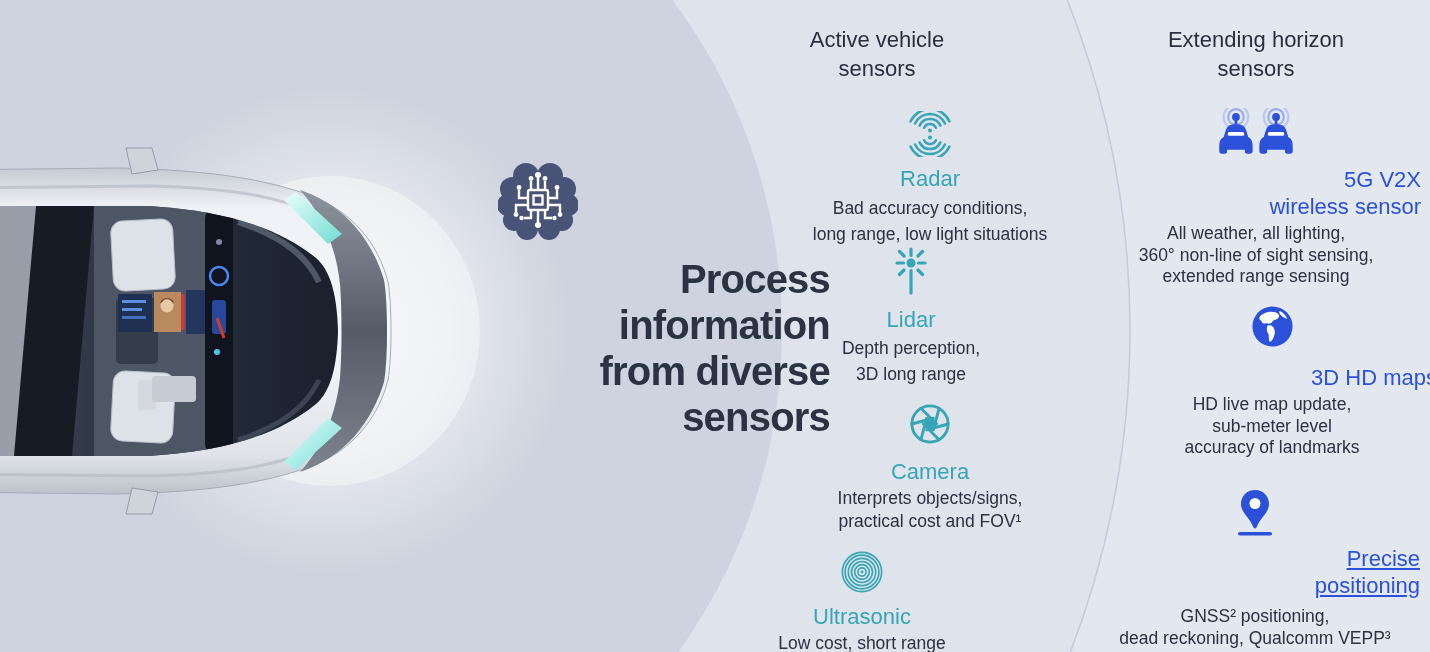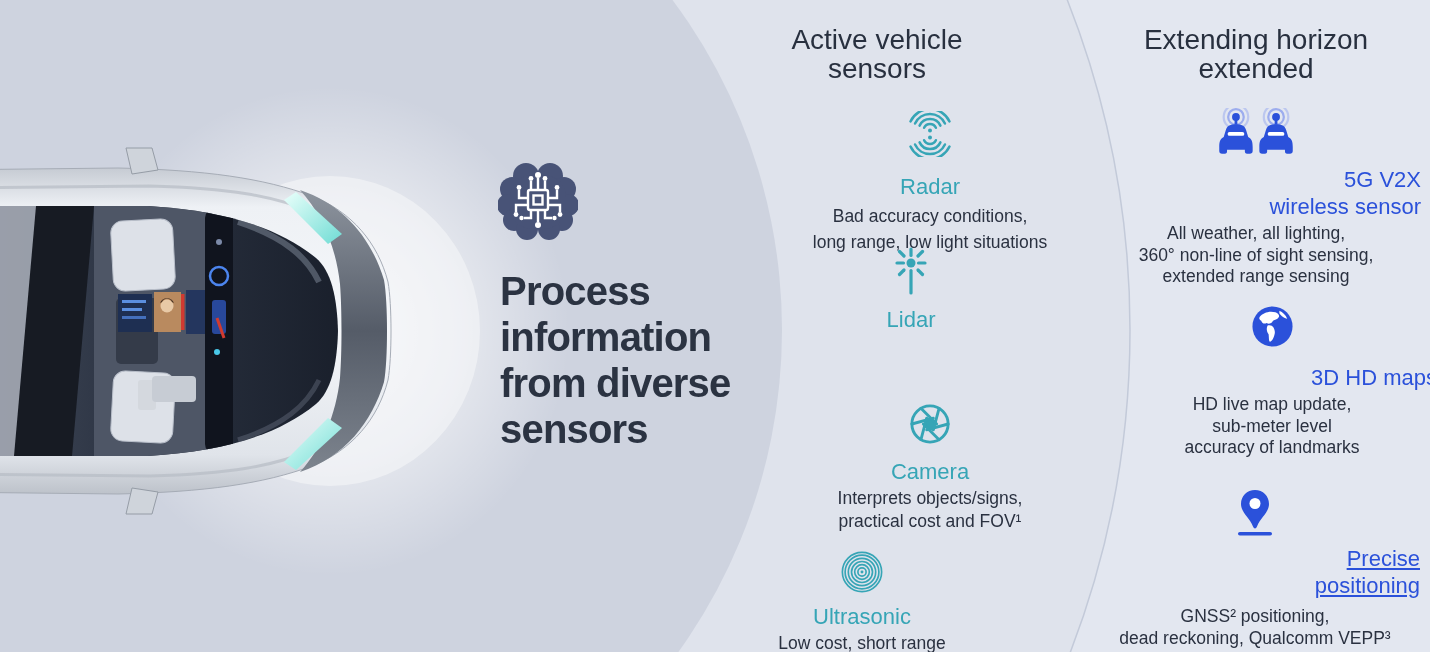--- a/index.html
+++ b/index.html
@@ -4,27 +4,27 @@
 <style>
   html,body{margin:0;padding:0;background:#e3e7f0;}
   #canvas{
     position:relative;width:1430px;height:652px;overflow:hidden;
     font-family:"Liberation Sans","DejaVu Sans",sans-serif;
     color:#2d3444;
   }
   #bg{position:absolute;left:0;top:0;z-index:0;}
   .layer{position:absolute;z-index:2;}
   .headline{
-    left:500px;top:268px;width:330px;
+    left:500px;top:256px;width:330px;
     font-size:40px;line-height:46px;font-weight:bold;letter-spacing:-0.8px;
-    color:#2b3342;white-space:pre-line;
+    color:#2b3342;white-space:pre-line;text-align:right;
   }
   .brain{left:498px;top:159px;width:80px;height:84px;}
   .col-title{
-    font-size:28px;line-height:29px;color:#28303f;font-weight:500;
+    font-size:22px;line-height:29px;color:#28303f;font-weight:500;
     text-align:center;white-space:pre-line;width:320px;
     transform:translateX(-50%);
   }
   .sensor{
     width:330px;text-align:center;transform:translateX(-50%);
   }
   .s-icon{display:block;}
   .s-label{
     font-size:22px;line-height:27px;font-weight:500;white-space:pre-line;
   }
@@ -199,40 +199,42 @@
         <path d="M12.58,14.64 A11.5,11.5 0 0 1 33.42,14.64"></path>
         <path d="M8.05,12.52 A16.5,16.5 0 0 1 37.95,12.52"></path>
         <path d="M3.52,10.41 A21.5,21.5 0 0 1 42.48,10.41"></path>
         <circle cx="23" cy="26.5" r="2" fill="#36a5b6" stroke="none"></circle>
         <path d="M17.11,29.25 A6.5,6.5 0 0 0 28.89,29.25"></path>
         <path d="M12.58,31.36 A11.5,11.5 0 0 0 33.42,31.36"></path>
         <path d="M8.05,33.48 A16.5,16.5 0 0 0 37.95,33.48"></path>
         <path d="M3.52,35.59 A21.5,21.5 0 0 0 42.48,35.59"></path>
       </svg>
     </div>
-    <div class="s-label" style="margin-top:12px;">Radar</div>
+    <div class="s-label" style="margin-top:4px;">Radar</div>
     <div class="s-desc" style="margin-top:3px;">Bad accuracy conditions,
 long range, low light situations</div>
   </div>
 
   <div class="layer sensor col-active teal" style="left:911px;top:243px;">
     <div class="s-icon">
       <svg width="48" height="52" viewBox="0 0 48 52" stroke="#36a5b6" stroke-width="3.2" stroke-linecap="round">
         <circle cx="24" cy="20" r="4.5" fill="#36a5b6" stroke="none"></circle>
         <path d="M24,12.5 V6"></path>
           <path d="M31,13 L35.5,8.5"></path>
         <path d="M31.5,20 H38"></path>
           <path d="M31,27 L35.5,31.5"></path>
         <path d="M24,27.5 V50"></path>
           <path d="M17,27 L12.5,31.5"></path>
         <path d="M16.5,20 H10"></path>
           <path d="M17,13 L12.5,8.5"></path>
       </svg>
     </div>
     <div class="s-label" style="margin-top:7px;">Lidar</div>
+    <div class="s-desc" style="margin-top:2px;">Depth perception,
+3D long range</div>
   </div>
 
   <div class="layer sensor col-active teal" style="left:930px;top:403px;">
     <div class="s-icon">
       <svg width="42" height="42" viewBox="0 0 44 44" fill="none" stroke="#36a5b6" stroke-width="3" stroke-linecap="round">
         <circle cx="22" cy="22" r="19"></circle>
         <circle cx="22" cy="22" r="5.5" fill="#36a5b6" stroke="none"></circle>
         <path d="M41,22 L18.5,28.1"></path>
           <path d="M31.5,38.45 L15,22"></path>
         <path d="M12.5,38.45 L18.5,15.9"></path>
@@ -256,21 +258,21 @@
           <circle cx="23" cy="23" r="15"></circle>
         <circle cx="23" cy="23" r="18.5"></circle>
           <circle cx="23" cy="23" r="21.5"></circle>
       </svg>
     </div>
     <div class="s-label" style="margin-top:6px;">Ultrasonic</div>
     <div class="s-desc" style="margin-top:0;">Low cost, short range</div>
   </div>
 
   <div class="layer col-title" style="left:1256px;top:25px;">Extending horizon
-extended</div>
+sensors</div>
 
   <div class="layer sensor col-horizon blue" style="left:1256px;top:108px;">
     <div class="s-icon">
       <svg width="88" height="49" viewBox="0 0 78 44">
         <g fill="none" stroke="#9dadee" stroke-width="2">
           <circle cx="21" cy="8" r="7"></circle>
             <circle cx="57" cy="8" r="7"></circle>
           <circle cx="21" cy="8" r="11" opacity="0.55"></circle>
             <circle cx="57" cy="8" r="11" opacity="0.55"></circle>
         </g>

